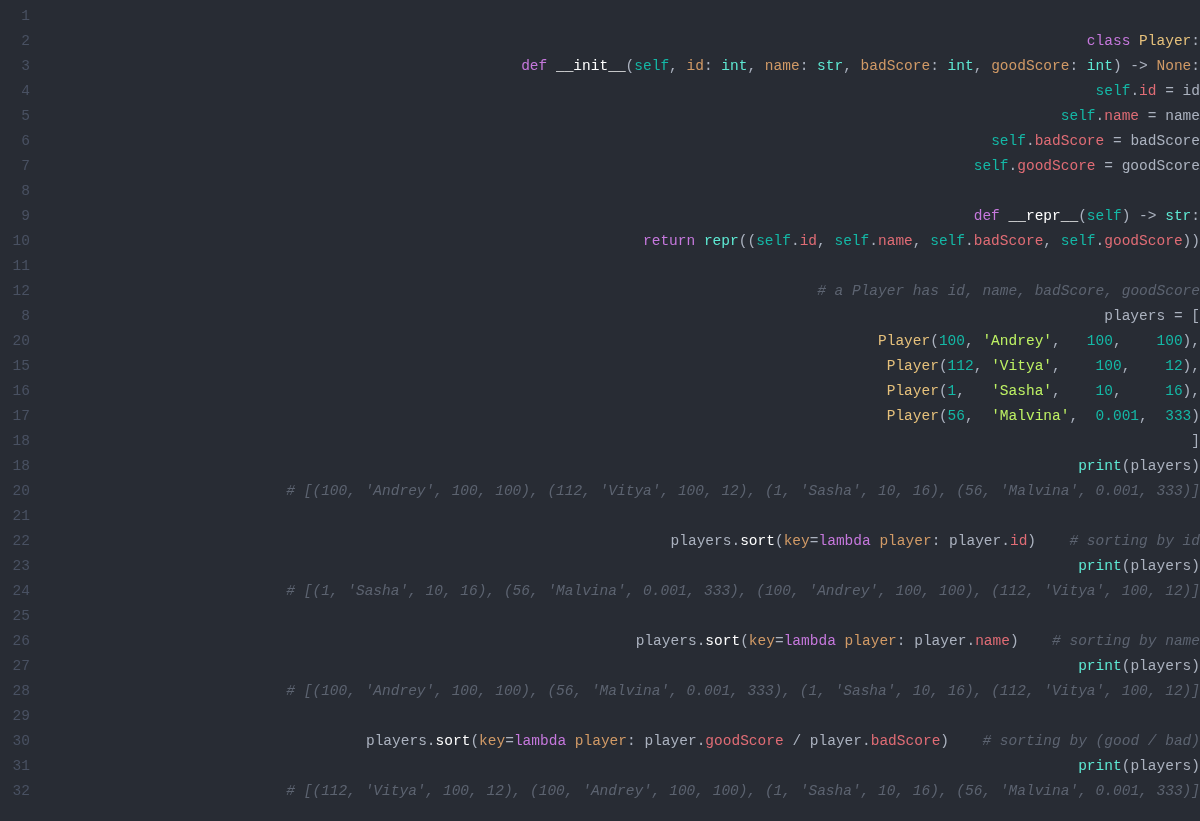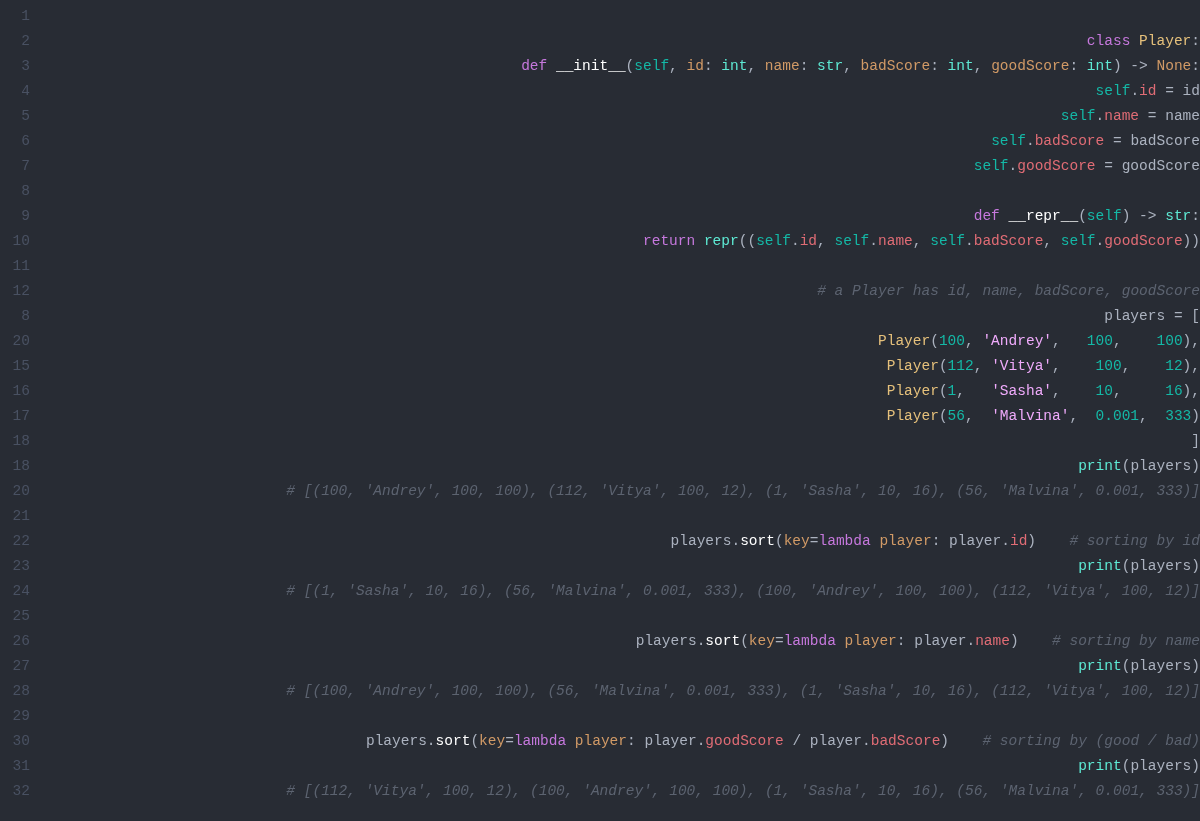--- a/index.html
+++ b/index.html
@@ -31,21 +31,21 @@
     white-space: pre;
   }
   .code .line { height: 25px; text-align: right; }
   
   .kw   { color: #c678dd; } 
   .cls  { color: #e5c07b; } 
   .fn   { color: #ffffff; } 
   .slf  { color: #14b8a6; } 
   .prop { color: #e06c75; } 
   .var  { color: #abb2bf; } 
-  .str  { color: #f0abfc; } 
+  .str  { color: #bef264; } 
   .num  { color: #14b8a6; } 
   .cmt  { color: #5c6370; font-style: italic; margin-left: 16px; } 
   .none { color: #d19a66; } 
   .builtin { color: #5eead4; } 
   .punct { color: #abb2bf; } 
   .paramn{ color: #d19a66; } 
 </style>
 </head>
 <body>
 

